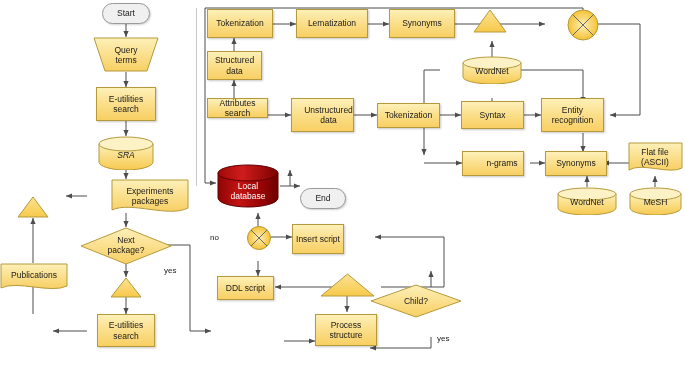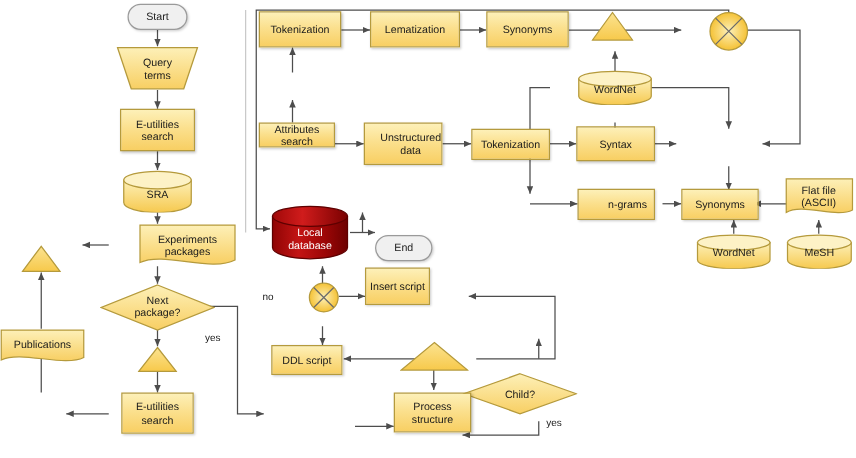--- a/index.html
+++ b/index.html
@@ -105,21 +105,21 @@
       <polygon points="1,1 65,1 54,34 12,34" fill="url(#g1)" stroke="#b59a3c"></polygon>
       <text class="svgtext" x="33" y="16">Query</text>
       <text class="svgtext" x="33" y="26">terms</text>
     </svg>
   </div>
 
   <div class="node proc" style="left:96px;top:87px;width:60px;height:34px;flex-direction:column;">
     <span class="lbl">E-utilities search</span>
   </div>
 
-  <div class="svgnode" style="left:97px;top:136px;width:58px;height:34px;">
+  <div class="svgnode" style="left:97px;top:136px;width:58px;height:34px;font-style:italic;">
     <svg width="58" height="34" viewBox="0 0 58 34">
       <defs>
           <linearGradient id="gd" x1="0" y1="0" x2="0" y2="1">
             <stop offset="0" stop-color="#fdf0b8"></stop>
             <stop offset="1" stop-color="#f6c94f"></stop>
           </linearGradient>
         </defs>
       <path d="M2,8 L2,26 A27,8 0 0 0 56,26 L56,8 Z" fill="url(#gd)" stroke="#b59a3c"></path>
       <ellipse cx="29" cy="8" rx="27" ry="7" fill="#fdf2c6" stroke="#b59a3c"></ellipse>
       <text class="svgtext" x="29" y="22">SRA</text>
@@ -195,20 +195,23 @@
           </linearGradient>
         </defs>
       <polygon points="16,1 31,21 1,21" fill="url(#g6)" stroke="#b59a3c"></polygon>
     </svg>
   </div>
 
   <div class="node proc" style="left:207px;top:9px;width:66px;height:29px;">
     <span class="lbl">Tokenization</span>
   </div>
 
+  <div class="node proc" style="left:207px;top:51px;width:55px;height:29px;">
+    <span class="lbl">Structured data</span>
+  </div>
 
   <div class="node proc" style="left:207px;top:98px;width:61px;height:20px;">
     <span class="lbl">Attributes search</span>
   </div>
 
   <div class="node proc" style="left:296px;top:9px;width:72px;height:29px;">
     <span class="lbl">Lematization</span>
   </div>
 
   <div class="node proc" style="left:389px;top:9px;width:66px;height:29px;">
@@ -259,20 +262,23 @@
   </div>
 
   <div class="node proc" style="left:377px;top:103px;width:63px;height:25px;">
     <span class="lbl">Tokenization</span>
   </div>
 
   <div class="node proc" style="left:461px;top:101px;width:63px;height:28px;">
     <span class="lbl">Syntax</span>
   </div>
 
+  <div class="node proc" style="left:541px;top:98px;width:63px;height:34px;">
+    <span class="lbl">Entity recognition</span>
+  </div>
 
   <div class="node proc" style="left:462px;top:151px;width:62px;height:25px;padding-left:18px;">
     <span class="lbl">n-grams</span>
   </div>
 
   <div class="node proc" style="left:545px;top:151px;width:62px;height:25px;">
     <span class="lbl">Synonyms</span>
   </div>
 
   <div class="svgnode" style="left:628px;top:142px;width:55px;height:34px;">
@@ -349,41 +355,41 @@
           <radialGradient id="gx2">
             <stop offset="0" stop-color="#fdf0b8"></stop>
             <stop offset="1" stop-color="#f5c236"></stop>
           </radialGradient>
         </defs>
       <circle cx="13" cy="13" r="11.5" fill="url(#gx2)" stroke="#b59a3c"></circle>
       <path d="M5,5 L21,21 M21,5 L5,21" stroke="#6b6b6b" stroke-width="1" fill="none"></path>
     </svg>
   </div>
 
-  <div class="node proc" style="left:292px;top:214px;width:52px;height:30px;">
+  <div class="node proc" style="left:292px;top:224px;width:52px;height:30px;">
     <span class="lbl">Insert script</span>
   </div>
 
   <div class="node proc" style="left:217px;top:276px;width:57px;height:24px;">
     <span class="lbl">DDL script</span>
   </div>
 
   <div class="svgnode" style="left:320px;top:273px;width:55px;height:24px;">
     <svg width="55" height="24" viewBox="0 0 55 24">
       <defs>
           <linearGradient id="g9" x1="0" y1="0" x2="0" y2="1">
             <stop offset="0" stop-color="#fbe391"></stop>
             <stop offset="1" stop-color="#f7c94b"></stop>
           </linearGradient>
         </defs>
       <polygon points="27.5,1 54,23 1,23" fill="url(#g9)" stroke="#b59a3c"></polygon>
     </svg>
   </div>
 
-  <div class="svgnode" style="left:370px;top:298px;width:92px;height:34px;">
+  <div class="svgnode" style="left:370px;top:284px;width:92px;height:34px;">
     <svg width="92" height="34" viewBox="0 0 92 34">
       <defs>
           <linearGradient id="g10" x1="0" y1="0" x2="0" y2="1">
             <stop offset="0" stop-color="#fdf0b8"></stop>
             <stop offset="1" stop-color="#f8cf63"></stop>
           </linearGradient>
         </defs>
       <polygon points="46,1 91,17 46,33 1,17" fill="url(#g10)" stroke="#b59a3c"></polygon>
       <text class="svgtext" x="46" y="20">Child?</text>
     </svg>

